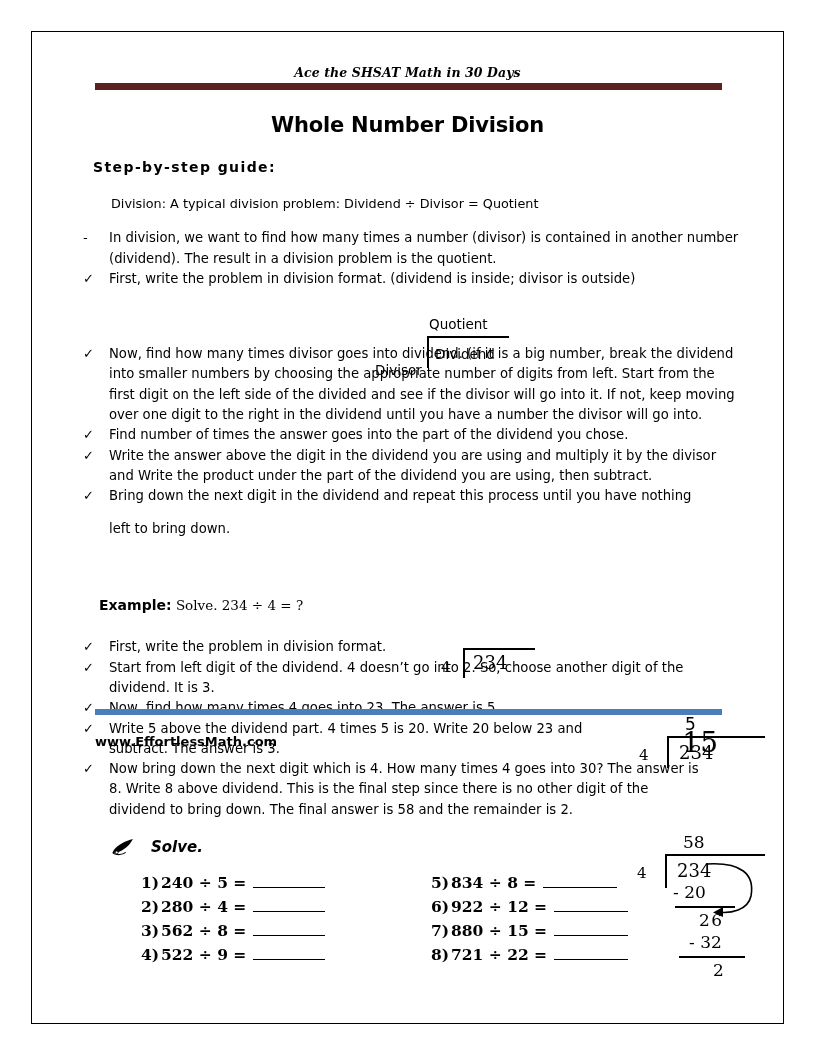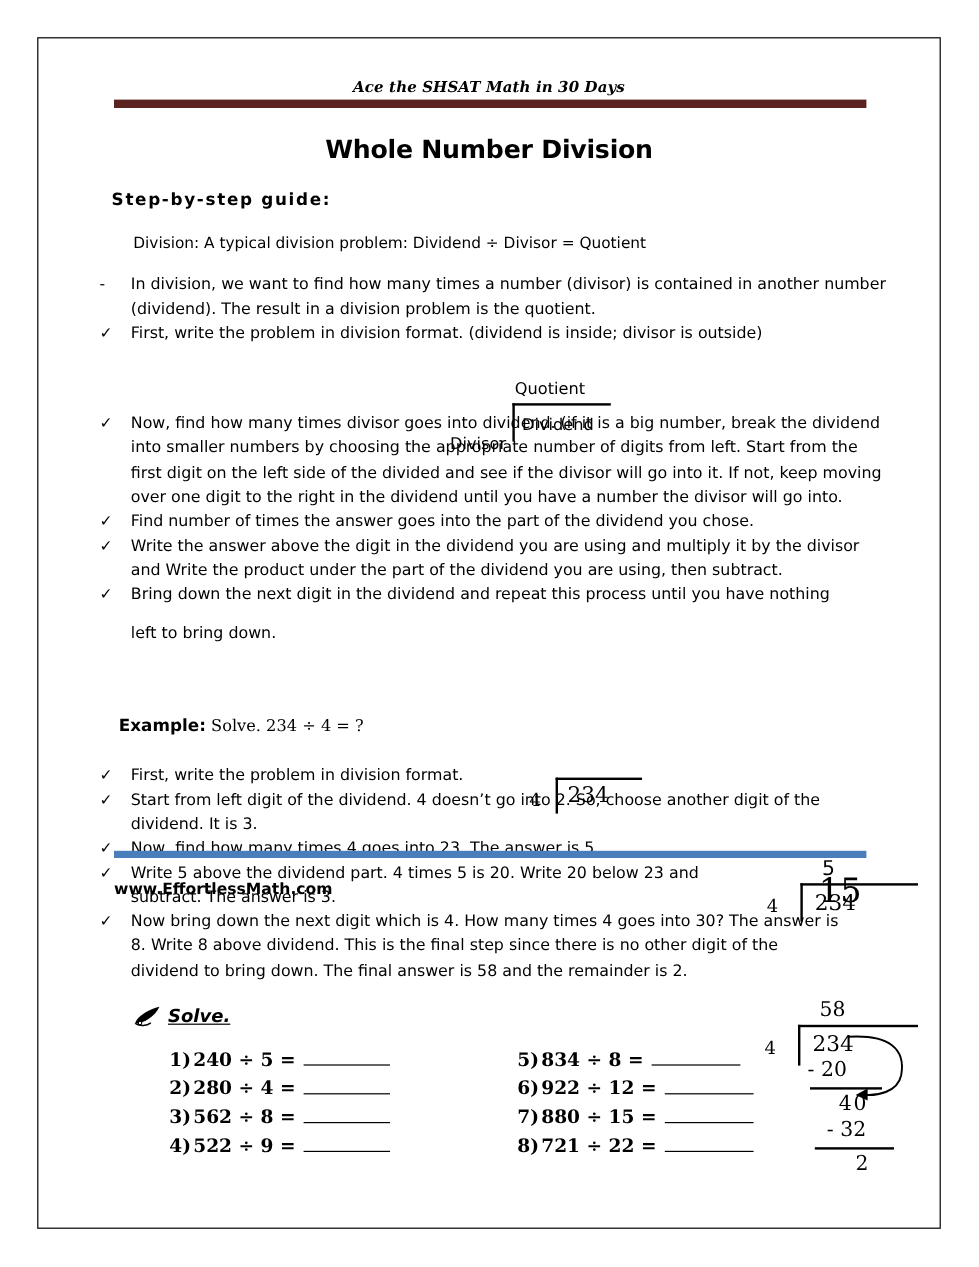--- a/index.html
+++ b/index.html
@@ -159,22 +159,21 @@
   .example-line .exbody{
     font-family:"DejaVu Serif", serif;
     font-size:13.5px;
   }
 
   
   .solve-head{
     position:absolute;
     left:80px;top:790px;
     display:flex;align-items:center;
-    gap:5px;
-    text-decoration:underline;
+    gap:16px;
   }
   .solve-head .quill{
     display:block;
     width:24px;height:18px;
   }
   .solve-head .solve-label{
     font-weight:bold;
     font-style:italic;
     font-size:15px;
   }
@@ -332,21 +331,21 @@
   </div>
 
   <div id="diagram-full">
     <span class="quot-label">58</span>
     <span class="bar-h"></span>
     <span class="bar-v"></span>
     <span class="dsor">4</span>
     <span class="dend">234</span>
     <span class="sub1">- 20</span>
     <span class="line1"></span>
-    <span class="rem1">40</span>
+    <span class="rem1">26</span>
     <span class="sub2">- 32</span>
     <span class="line2"></span>
     <span class="rem2">2</span>
     <svg class="arrow-svg" width="70" height="80" viewBox="0 0 70 80">
       <path d="M6 12 C 40 10, 54 22, 50 44 C 47 58, 30 62, 16 60" stroke="#000" stroke-width="1.6" fill="none"></path>
       <path d="M22 55 L 12 60.5 L 22 65 Z" fill="#000"></path>
     </svg>
   </div>
 
   <div class="solve-head">

